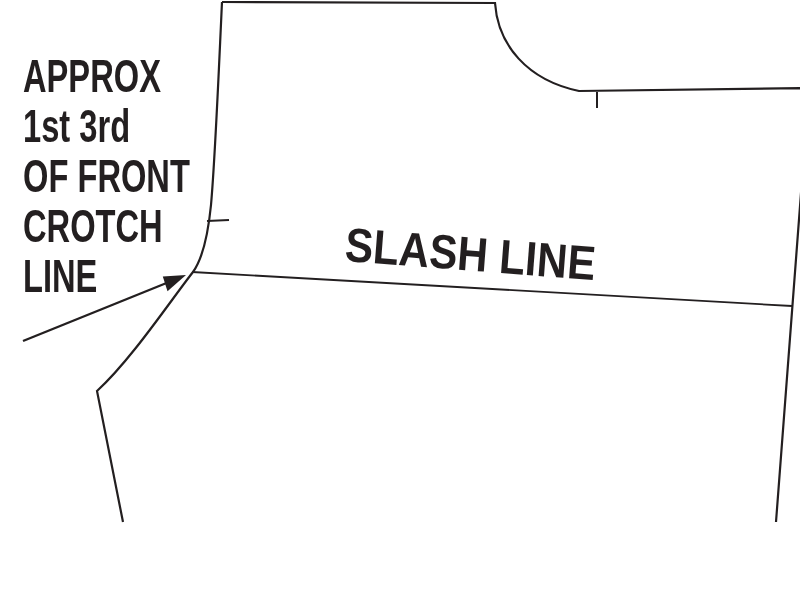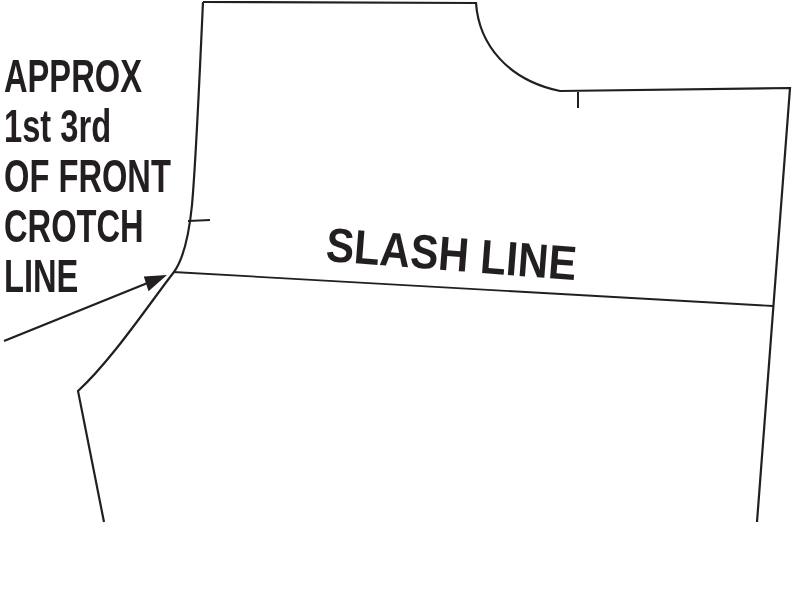--- a/index.html
+++ b/index.html
@@ -9,20 +9,21 @@
     height: 590px;
     background: var(--bg, #ffffff);
     overflow: hidden;
     font-family: "Liberation Sans", sans-serif;
   }
   .stage {
     position: relative;
     width: 708px;
     height: 590px;
     background: var(--bg, #ffffff);
+    margin-left: 19px;
   }
   svg.diagram {
     position: absolute;
     left: 0;
     top: 0;
   }
   .outline {
     fill: none;
     stroke: var(--ink, #231f20);
     stroke-width: 2.2;

